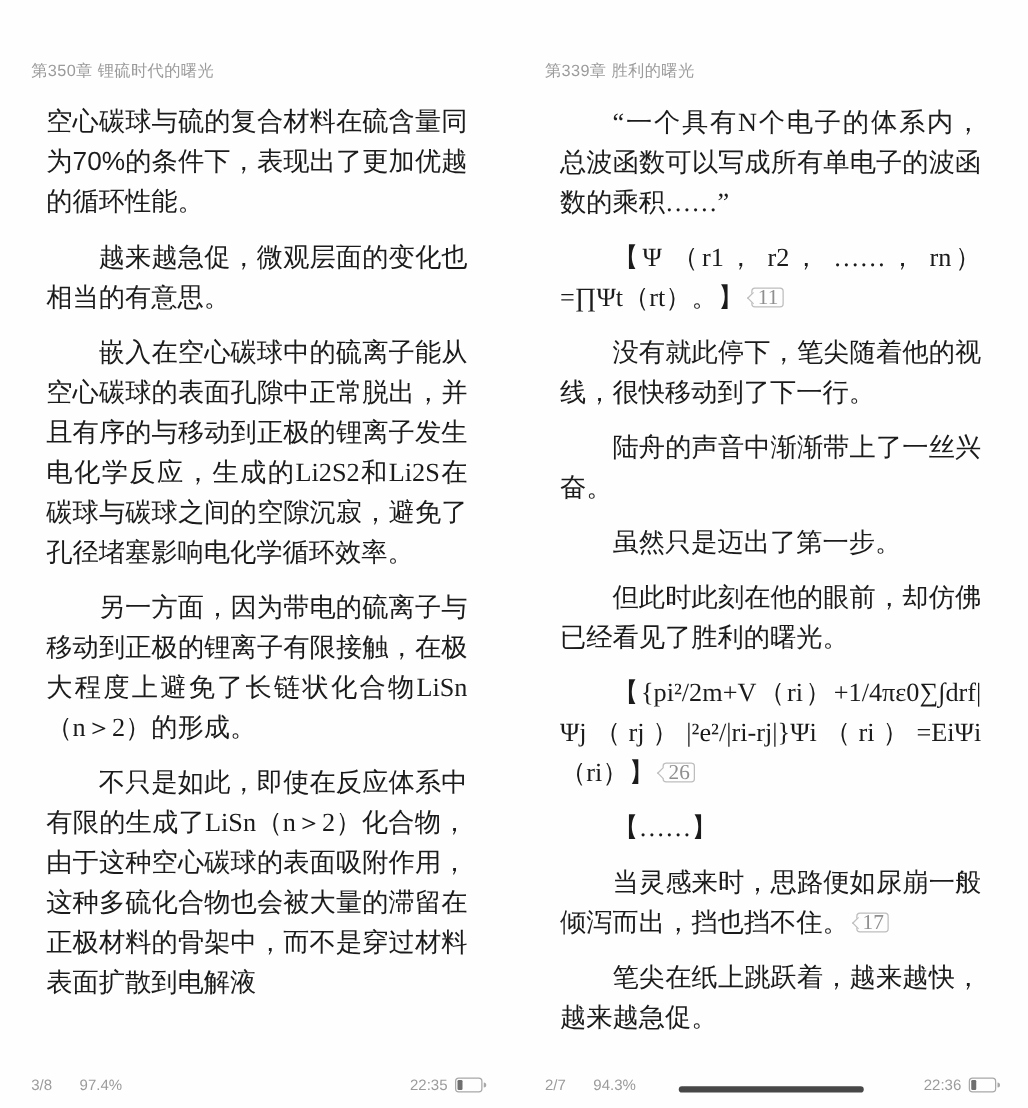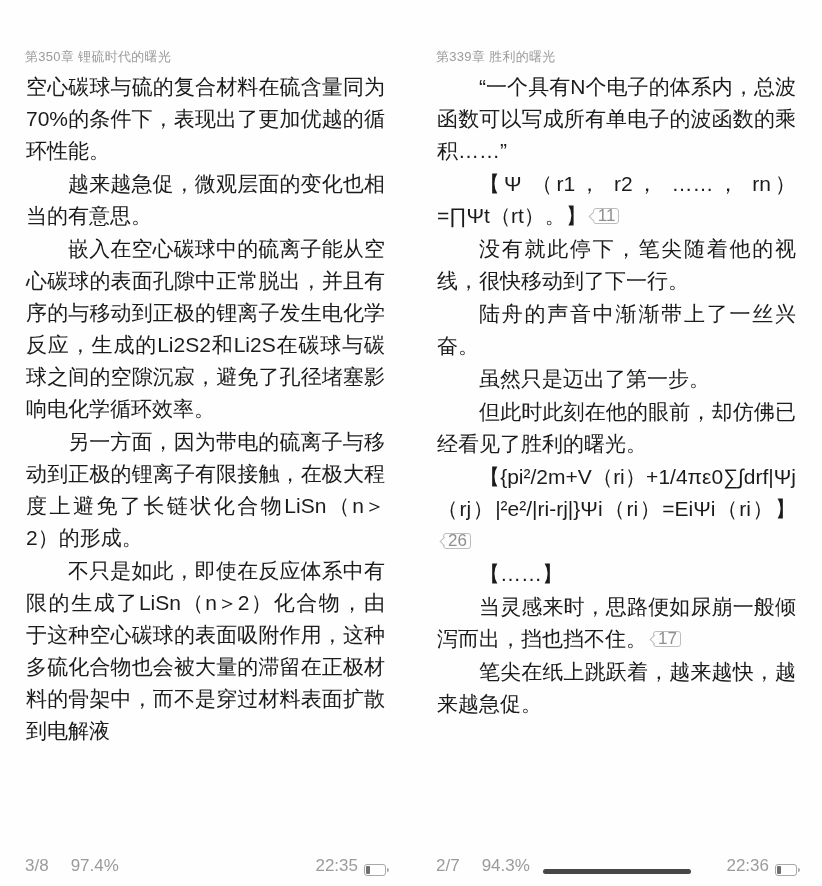--- a/index.html
+++ b/index.html
@@ -25,22 +25,22 @@
   }
   .content {
     position: absolute; top: 70px; left: 25px; width: 361px;
     color: #1b1b1b;
     font-size: 21px; line-height: 32px;
     font-weight: 500;
     text-align: justify;
     overflow: hidden;
     height: 776px;
   }
-  .content p { margin: 1px; }
-  .content p.indent { text-indent: 2em; }
+  .content p { margin: 12px; }
+  .content p.indent { text-indent: 2em; font-family: Liberation Serif, serif; }
 
   .badge {
     display: inline-block;
     position: relative;
     box-sizing: border-box;
     min-width: 18px;
     height: 16px;
     border: 1px solid #bdbdbd;
     border-radius: 3px;
     padding: 0 3px 0 4px;
@@ -60,22 +60,22 @@
     width: 6px; height: 6px;
     background: #fefefe;
     border-left: 1px solid #bdbdbd;
     border-bottom: 1px solid #bdbdbd;
     transform: rotate(45deg);
   }
 
   .page-footer {
     position: absolute; left: 25px; right: 25px; bottom: 10px;
     height: 16px;
-    display: flex; align-items: flex-end;
-    font-size: 17px; color: #9b9b9b;
+    display: flex; align-items: center;
+    font-size: 12px; color: #9b9b9b;
   }
   .footer-page  { margin-right: 22px; }
   .footer-spacer { flex: 1; }
   .footer-time { margin-right: 6px; }
 
   .battery {
     display: inline-block;
     position: relative;
     width: 20px; height: 10px;
     border: 1px solid #a8a8a8;

